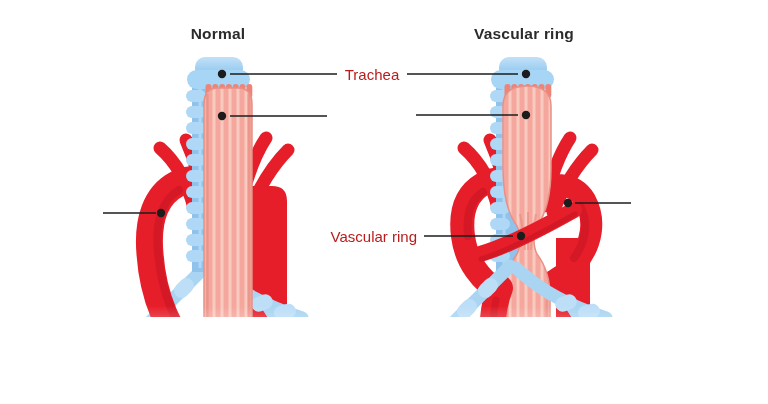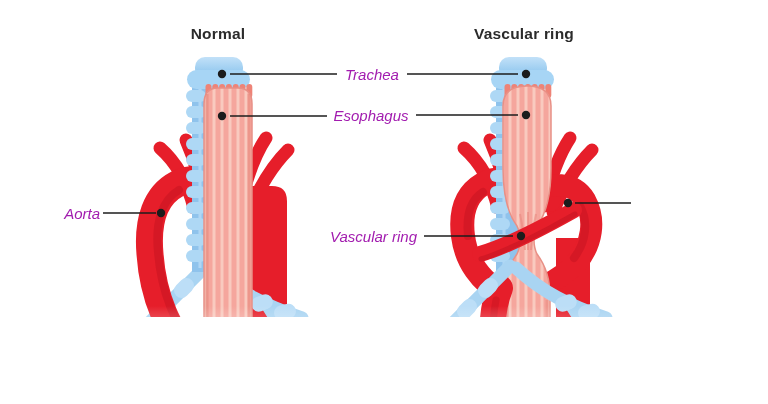--- a/index.html
+++ b/index.html
@@ -2,23 +2,22 @@
 <html><head>
 <meta charset="utf-8">
 <style>
   html,body{margin:0;padding:0;background:#ffffff;}
   .stage{
     position:relative;width:768px;height:317px;background:#ffffff;overflow:hidden;
     font-family:"Liberation Sans",sans-serif;
   }
   .stage svg{position:absolute;left:0;top:0;}
   .label{
-    position:absolute;font-size:15px;line-height:17px;color:#a21caf;
+    position:absolute;font-size:15px;line-height:17px;color:#b91c1c;
     white-space:nowrap;
-    font-style:italic;
   }
   .label.wrap{white-space:normal;}
   .title{
     position:absolute;font-size:15.5px;font-weight:bold;color:#2b2b2b;
     text-align:center;letter-spacing:.2px;
   }
   .ta-c{text-align:center;}
   .ta-r{text-align:right;}
 </style>
 </head>
@@ -199,17 +198,15 @@
       <circle cx="161" cy="213" r="4.2"></circle>
       <circle cx="521" cy="236" r="4.2"></circle>
       <circle cx="568" cy="203" r="4.2"></circle>
     </g>
   </svg>
 
   <div class="title" style="left:118px;top:25px;width:200px;">Normal</div>
   <div class="title" style="left:424px;top:25px;width:200px;">Vascular ring</div>
 
   <div class="label ta-c" style="left:322px;top:66px;width:100px;">Trachea</div>
-  <div class="label ta-c" style="left:311px;top:107px;width:120px;">Esophagus</div>
-  <div class="label ta-r" style="left:16px;top:205px;width:84px;">Aorta</div>
   <div class="label ta-r" style="left:305px;top:228px;width:112px;">Vascular ring</div>
 
 </div>
 
 </body></html>

